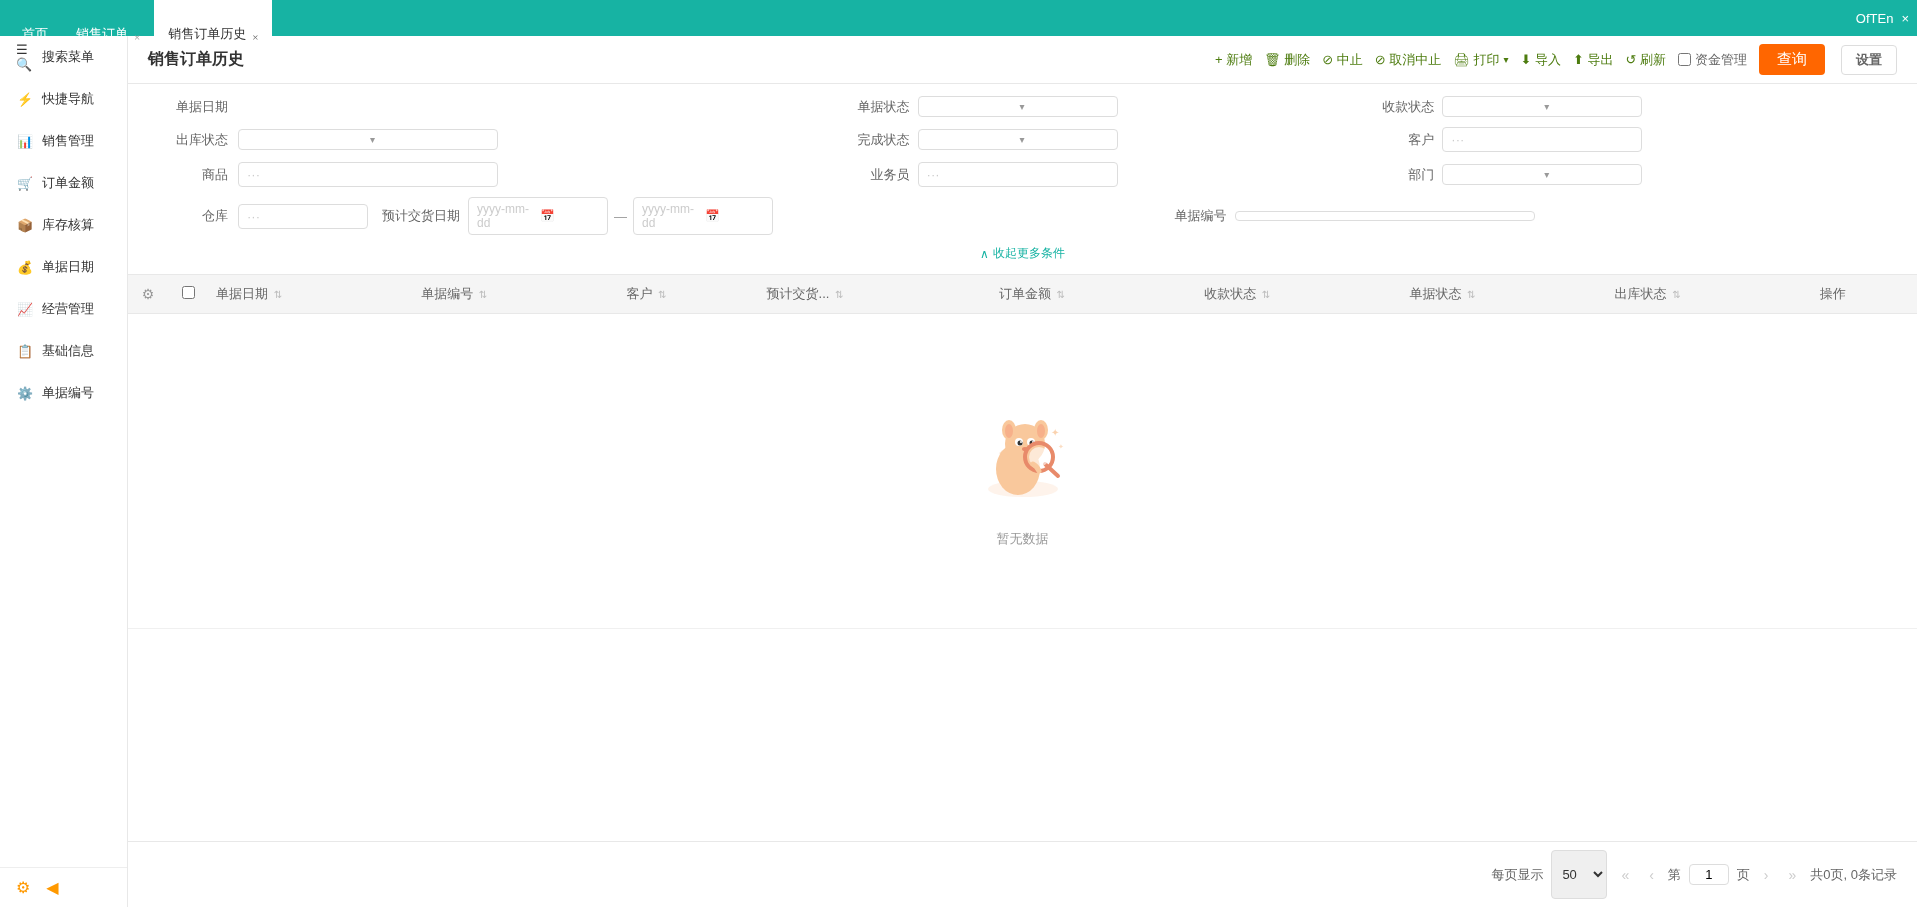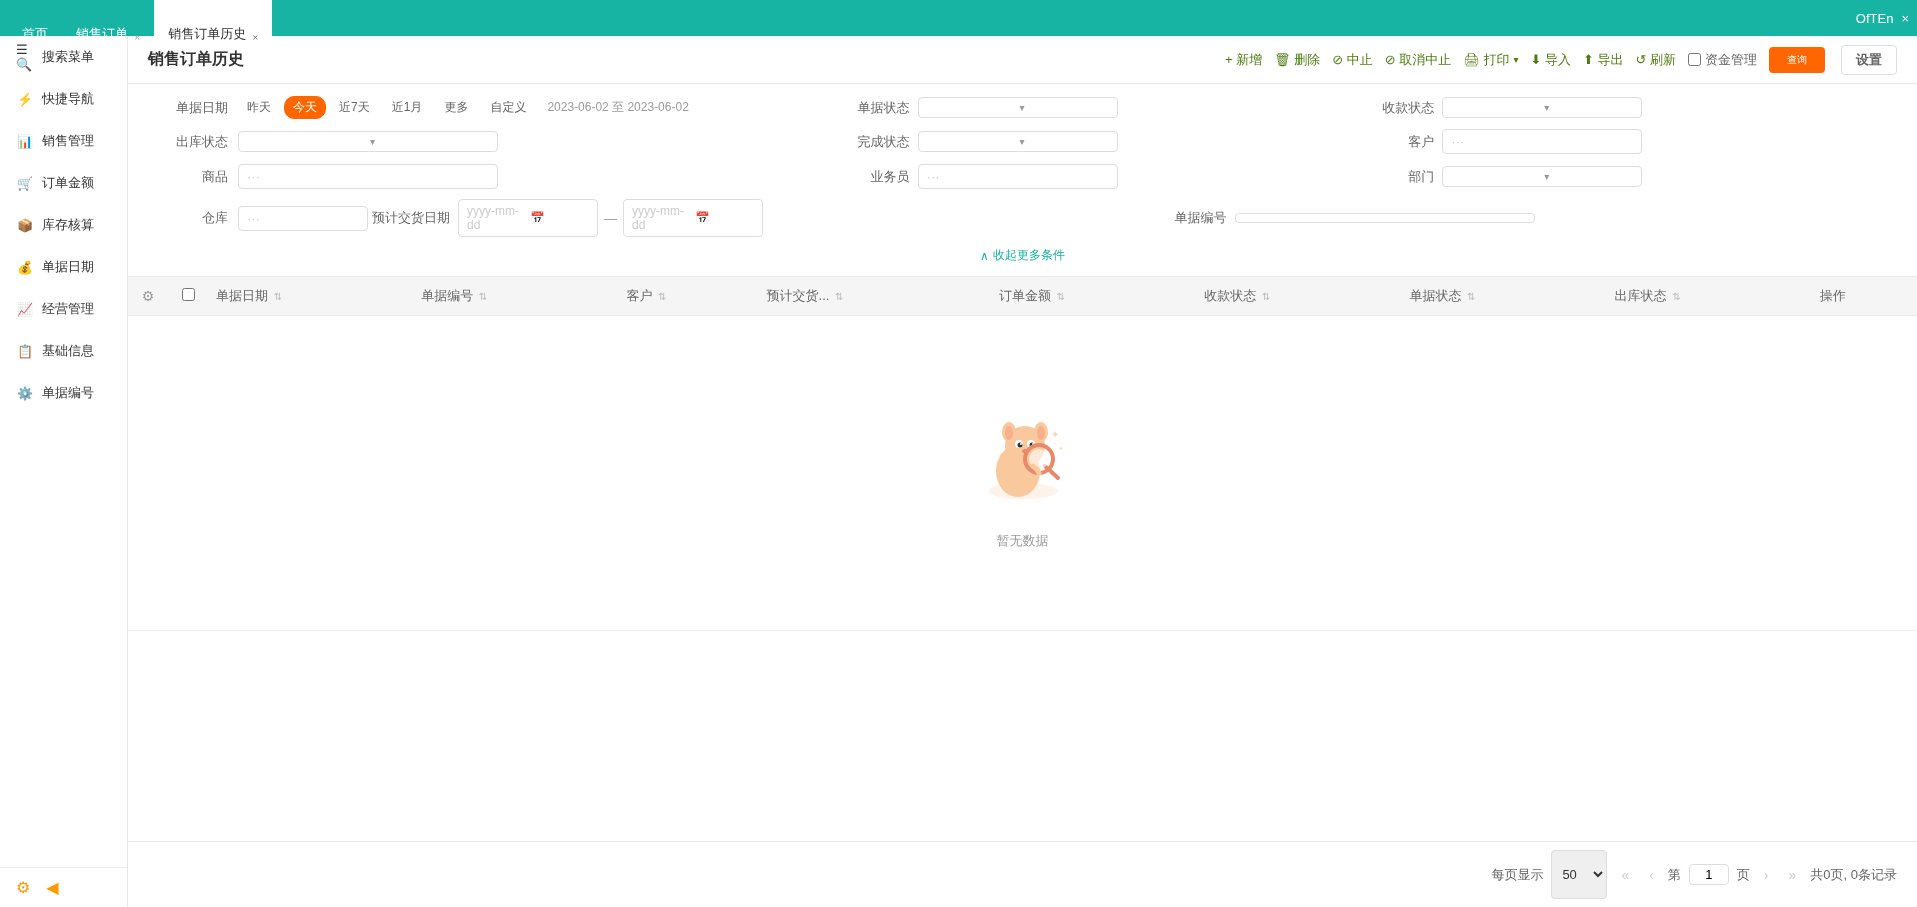--- a/index.html
+++ b/index.html
@@ -26,21 +26,21 @@
     .sidebar-bottom .icon { cursor: pointer; font-size: 16px; color: #f90; }
 
     
     .main { flex: 1; overflow: hidden; display: flex; flex-direction: column; }
 
     
     .page-header { background: #fff; padding: 0 20px; height: 48px; display: flex; align-items: center; justify-content: space-between; border-bottom: 1px solid #e8e8e8; flex-shrink: 0; }
     .page-title { font-size: 16px; font-weight: bold; color: #333; }
     .toolbar { display: flex; align-items: center; gap: 12px; }
     .toolbar-btn { display: flex; align-items: center; gap: 4px; font-size: 13px; color: #4d7c0f; cursor: pointer; }
-    .btn-query { background: #f60; color: #fff; border: none; padding: 6px 18px; border-radius: 4px; cursor: pointer; font-size: 10px; }
+    .btn-query { background: #f60; color: #fff; border: none; padding: 6px 18px; border-radius: 4px; cursor: pointer; font-size: 15px; }
     .btn-setting { background: #fff; color: #666; border: 1px solid #ddd; padding: 5px 14px; border-radius: 4px; cursor: pointer; font-size: 13px; margin-left: 4px; font-weight: bold; }
     .display-detail { display: flex; align-items: center; gap: 4px; font-size: 13px; color: #666; }
     .display-detail input[type=checkbox] { cursor: pointer; }
 
     
     .filter-area { background: #fff; padding: 12px 20px; border-bottom: 1px solid #e8e8e8; flex-shrink: 0; }
     .filter-row { display: flex; align-items: center; margin-bottom: 10px; gap: 0; }
     .filter-label { width: 90px; color: #666; flex-shrink: 0; text-align: right; padding-right: 10px; }
     .filter-field { display: flex; align-items: center; flex: 1; }
     .filter-date-btns { display: flex; align-items: center; gap: 4px; margin-right: 8px; }
@@ -176,31 +176,20 @@
         <button class="btn-query">查询</button>
         <button class="btn-setting">设置</button>
       </div>
     </div>
 
     <div class="filter-area">
 
       <div class="filter-row">
         <div class="filter-col" style="flex:1.6;">
           <span class="filter-label">单据日期</span>
-          <div class="filter-field">
-            <div class="filter-date-btns">
-              <span class="date-btn">昨天</span>
-              <span class="date-btn active">今天</span>
-              <span class="date-btn">近7天</span>
-              <span class="date-btn">近1月</span>
-              <span class="date-btn">更多</span>
-              <span class="date-btn">自定义</span>
-            </div>
-            <span class="date-range">2023-06-02 至 2023-06-02</span>
-          </div>
         </div>
         <div class="filter-col" style="flex:1.2;">
           <span class="filter-col-label">单据状态</span>
           <div class="filter-select" style="min-width:200px;">
             <span></span>
             <span class="arrow">▾</span>
           </div>
         </div>
         <div class="filter-col" style="flex:1.2;">
           <span class="filter-col-label">收款状态</span>
@@ -255,21 +244,21 @@
           </div>
         </div>
       </div>
 
       <div class="filter-row">
         <div class="filter-col" style="flex:1.6;">
           <span class="filter-label">仓库</span>
           <div class="filter-input-dots" style="min-width:130px;">
             <span>···</span>
           </div>
-          <span style="margin-left:4px;color:#666;flex-shrink:0;">预计交货日期</span>
+          <span style="margin-left:14px;color:#666;flex-shrink:0;">预计交货日期</span>
           <div class="filter-date-input" style="margin-left:8px;">
             <span>yyyy-mm-dd</span>
             <span class="cal">📅</span>
           </div>
           <span class="date-separator">—</span>
           <div class="filter-date-input">
             <span>yyyy-mm-dd</span>
             <span class="cal">📅</span>
           </div>
         </div>

